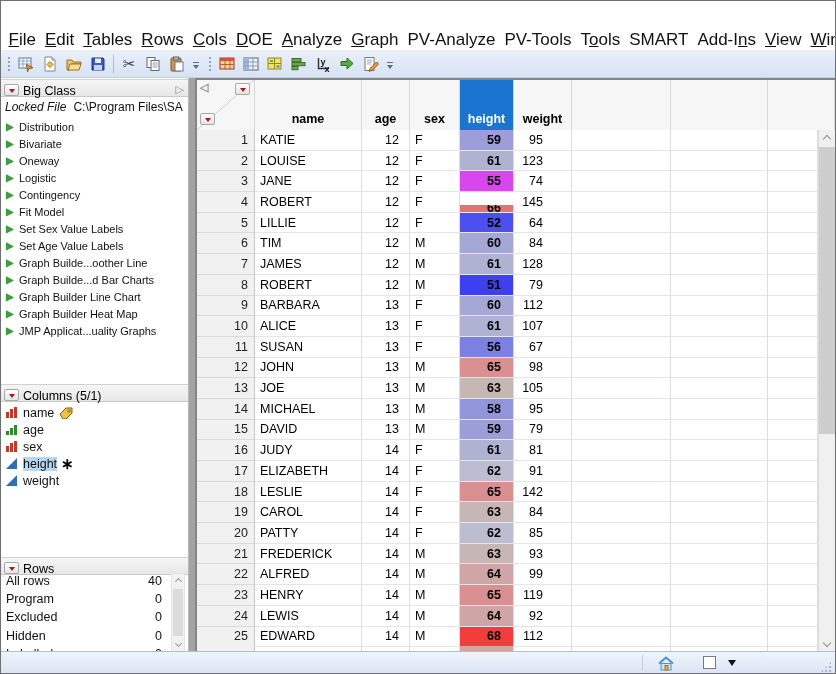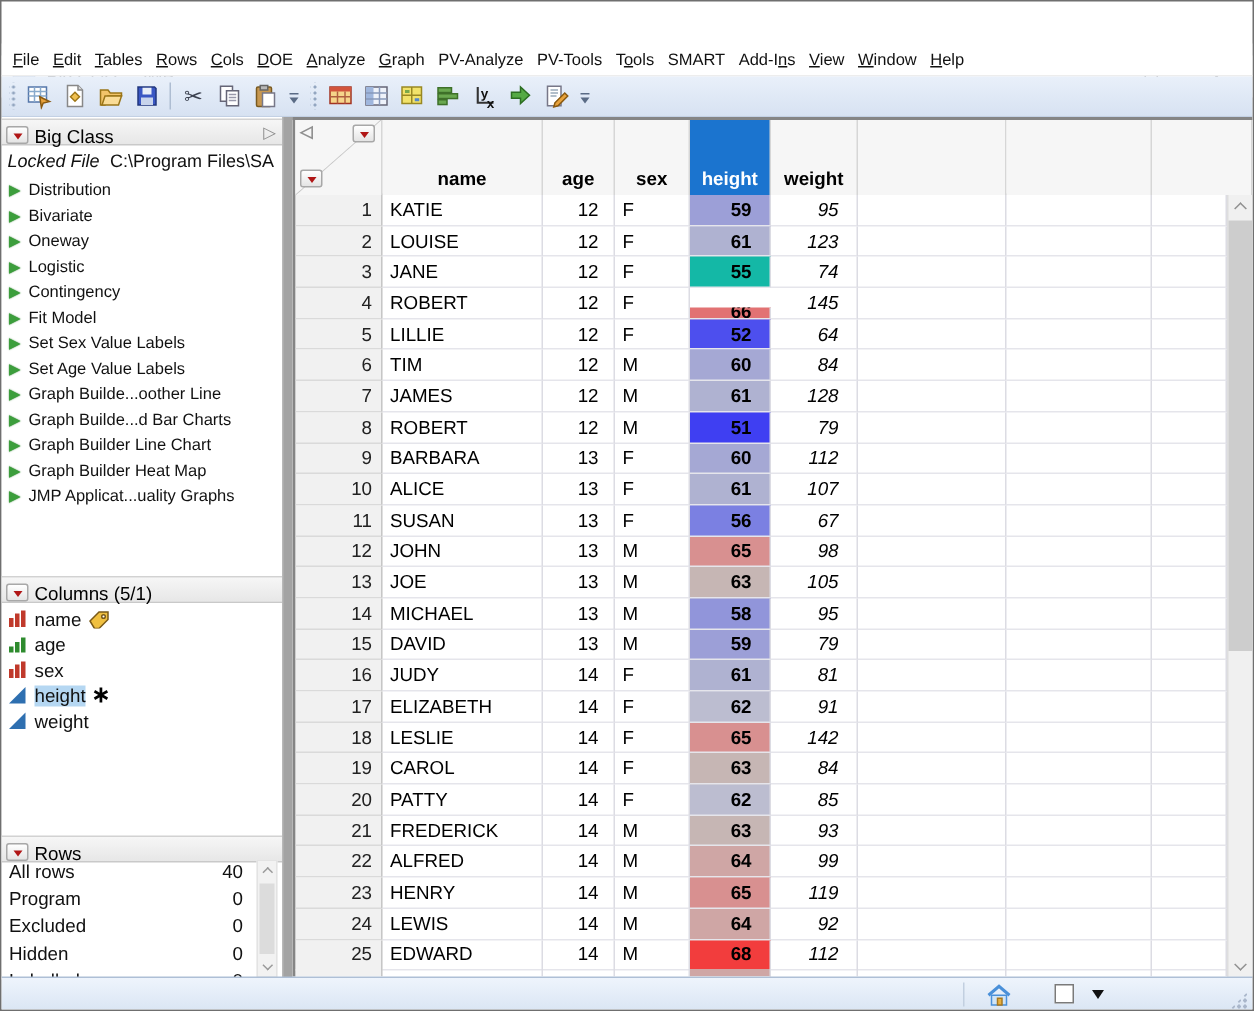--- a/index.html
+++ b/index.html
@@ -12,21 +12,21 @@
   .app-icon { position:absolute; left:7px; top:6px; width:16px; height:16px; }
   .win-title { position:absolute; left:30px; top:7px; font-size:12px; color:#000; }
   .win-controls { position:absolute; right:2px; top:0; height:28px; display:flex; }
   .win-btn { width:44px; height:28px; display:flex; align-items:center; justify-content:center; }
   .glyph-min { width:10px; border-top:1px solid #000; margin-top:6px; }
   .glyph-max { width:9px; height:9px; border:1px solid #000; }
   .glyph-close { font-size:15px; line-height:15px; color:#000; }
 
   
   .menubar { position:absolute; top:28px; left:0; right:0; height:22px; background:#fff; display:flex; align-items:center; padding-left:3px; border-bottom:1px solid #ededed; }
-  .menu-item { font-size:11px; color:#111; padding:2px 4.5px; white-space:nowrap; }
+  .menu-item { font-size:17px; color:#111; padding:2px 4.5px; white-space:nowrap; }
 
   
   .toolbar { position:absolute; top:50px; left:0; right:0; height:27px; background:linear-gradient(#e9f0fa,#d7e2f2); border-bottom:1px solid #c3d1e5; display:flex; align-items:center; }
   .tb-group { display:flex; align-items:center; height:25px; margin-left:3px; }
   .grip { width:5px; height:18px; margin:0 3px 0 2px;
           background-image:radial-gradient(#93a6c0 1px, transparent 1.1px); background-size:4px 4px; background-position:1px 1px; }
   .tbtn { width:24px; height:23px; display:flex; align-items:center; justify-content:center; background:transparent; border:none; }
   .tbtn svg { width:18px; height:18px; }
   .cutch { font-size:15px; color:#3c4250; }
   .tsep { width:1px; height:18px; background:#aebdd2; margin:0 3px; }
@@ -83,21 +83,21 @@
   .corner-bottom { position:absolute; bottom:5px; left:3px; }
   .w-rn {width:58px;} .w-name {width:107px;} .w-age {width:48px;} .w-sex {width:50px;} .w-h {width:54px;} .w-wt {width:58px;} .w-e1 {width:99px;} .w-e2 {width:97px;} .w-e3 {flex:1 1 auto;}
   .tbody { position:absolute; top:50px; left:0; right:17px; bottom:0; overflow:hidden; }
   .trow { display:flex; height:20.7px; }
   .c { display:flex; align-items:center; font-size:12.5px; color:#000; border-right:1px solid #dcdce3; border-bottom:1px solid #e5e5eb; overflow:hidden; flex:none; }
   .rownum { background:#f1f1f1; border-right:1px solid #c6c6c6; border-bottom:1px solid #dadada; justify-content:flex-end; padding-right:6px; color:#222; }
   .cname { padding-left:5px; }
   .cage { justify-content:flex-end; padding-right:10px; }
   .csex { padding-left:5px; }
   .cheight { justify-content:flex-end; padding-right:12px; font-weight:bold; }
-  .cweight { justify-content:flex-end; padding-right:12px;font-style:italic; }
+  .cweight { justify-content:flex-end; padding-right:28px; }
   .cempty3 { flex:1 1 auto; }
   .trow.partial { height:5px; }
   .trow.partial .c { border-bottom:none; }
   .vscroll { position:absolute; top:50px; right:0; bottom:0; width:17px; background:#f0f0f0; border-left:1px solid #dedede; }
   .vs-arrow { position:absolute; left:0; right:0; height:17px; display:flex; align-items:center; justify-content:center; }
   .vs-arrow.up { top:0; } .vs-arrow.down { bottom:0; }
   .vs-thumb { position:absolute; left:0; right:0; top:17px; height:287px; background:#cdcdcd; }
 
   
   .statusbar { position:absolute; left:0; right:0; bottom:0; height:22px; background:linear-gradient(#eef4fc,#dbe6f4); border-top:1px solid #aebfd6; }
@@ -503,21 +503,21 @@
           <div class="c w-e1"></div>
           <div class="c w-e2"></div>
           <div class="c cempty3"></div>
         </div>
 
         <div class="trow">
           <div class="c rownum w-rn">3</div>
           <div class="c cname w-name">JANE</div>
           <div class="c cage w-age">12</div>
           <div class="c csex w-sex">F</div>
-          <div class="c cheight w-h" style="background-color: #14b8a6;">55</div>
+          <div class="c cheight w-h" style="background-color: #d946ef;">55</div>
           <div class="c cweight w-wt">74</div>
           <div class="c w-e1"></div>
           <div class="c w-e2"></div>
           <div class="c cempty3"></div>
         </div>
 
         <div class="trow">
           <div class="c rownum w-rn">4</div>
           <div class="c cname w-name">ROBERT</div>
           <div class="c cage w-age">12</div>

